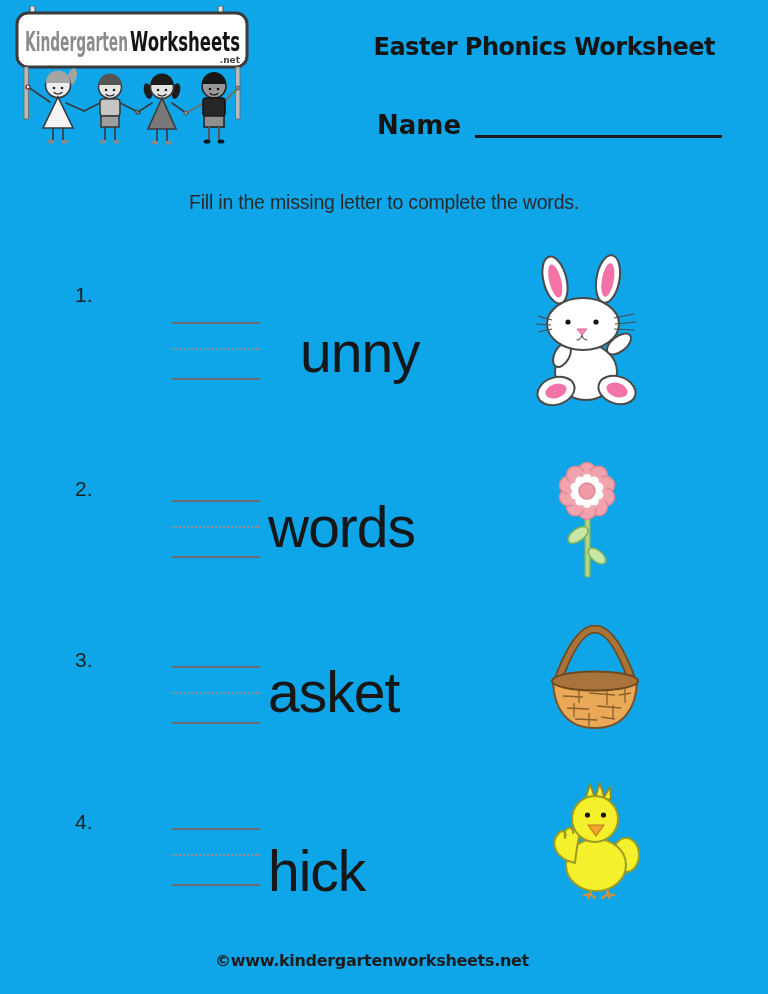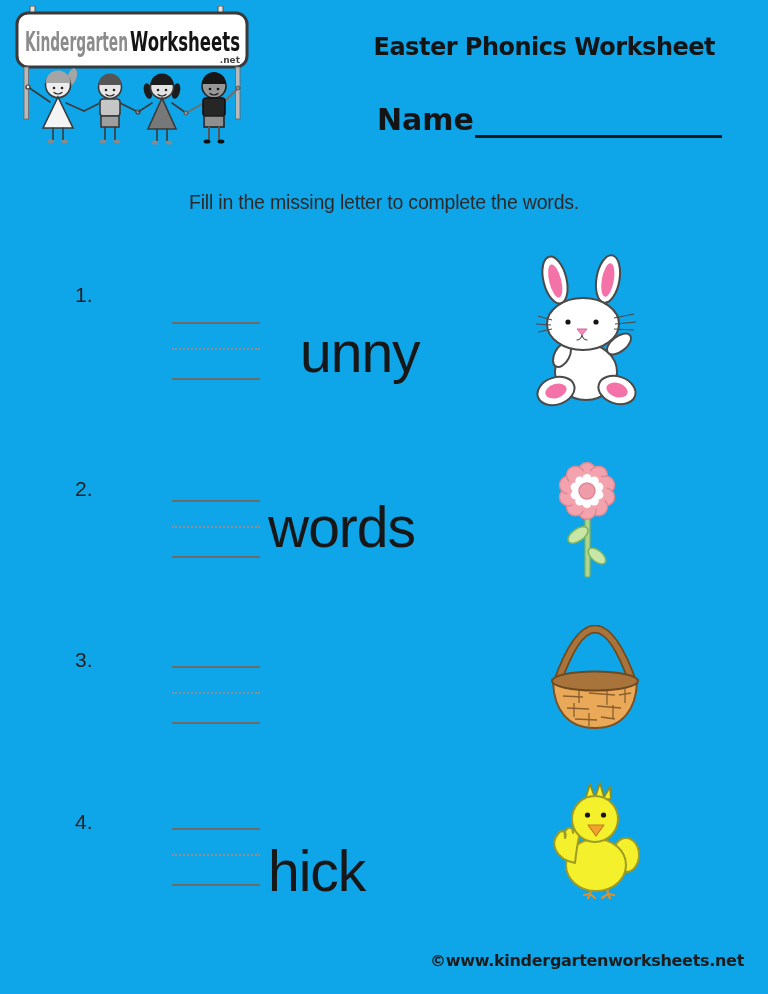--- a/index.html
+++ b/index.html
@@ -8,22 +8,22 @@
     font-family:"Liberation Sans", sans-serif; overflow:hidden;
   }
   
   .logo { position:absolute; left:12px; top:6px; width:240px; height:142px; }
   .title {
     position:absolute; left:311px; top:33px; width:404px; text-align:right;
     font-family:"DejaVu Sans", sans-serif; font-weight:700; font-size:24px;
     letter-spacing:-0.5px; color:#141414;
   }
   .name-label {
-    position:absolute; left:377px; top:102px;
-    font-family:"DejaVu Sans", sans-serif; font-weight:700; font-size:30px; color:#141414;
+    position:absolute; left:377px; top:110px;
+    font-family:"DejaVu Sans", sans-serif; font-weight:700; font-size:26px; color:#141414;
   }
   .name-line {
     position:absolute; left:475px; top:106px; width:247px; height:29px;
     border-bottom:3px solid #1a1a1a;
   }
   .instruction {
     position:absolute; left:0; top:191px; width:768px; text-align:center;
     font-size:19.5px; letter-spacing:-0.2px; color:#2a2a2a;
   }
   
@@ -37,21 +37,21 @@
     position:absolute; left:0; right:0; top:24px; height:0;
     border-top:2px dotted #8f8f8f;
   }
   .word {
     position:absolute; left:268px; font-size:57px; line-height:1;
     letter-spacing:-1px; color:#171717;
   }
   .art { position:absolute; }
   
   .footer {
-    position:absolute; left:0; top:951px; width:744px; text-align:right;
+    position:absolute; left:0; top:951px; width:744px; text-align:center;
     font-family:"DejaVu Sans", sans-serif; font-weight:700; font-size:16px;
     letter-spacing:-0.3px; color:#1c1c1c;
   }
 </style>
 </head>
 <body>
 
 <div class="page">
 
   <svg class="logo" viewBox="0 0 240 142">
@@ -205,20 +205,21 @@
       </g>
       <circle cx="31" cy="30" r="8" stroke="#DC8894" stroke-width="1.4" fill="#EF9BA8"></circle>
     </svg>
   </section>
 
   <section class="item" style="top:620px;height:125px;">
     <div class="item-number" style="top:28px;">3.</div>
     <div class="write-lines" style="top:46px;">
         <div class="mid"></div>
       </div>
+    <div class="word" style="top:44px;">asket</div>
     <svg class="art" style="left:549px;top:5px;" width="92" height="110" viewBox="0 0 92 110">
       <path d="M8,58 Q46,-50 84,58" fill="none" stroke="#6F4A1F" stroke-width="9" stroke-linecap="round"></path>
       <path d="M8,58 Q46,-50 84,58" fill="none" stroke-width="5.5" stroke-linecap="round" stroke="#A9743B"></path>
       <path d="M4,57 C5,84 18,103 46,103 C74,103 87,84 88,57 A43,9.5 0 0 1 4,57 Z" stroke="#7A5226" stroke-width="2" fill="#E9A958"></path>
       <g stroke="#7A5226" stroke-width="1.3" opacity="0.85">
         <path d="M14,71 L34,72 M40,68 L66,70 M70,70 L82,68 M18,83 L40,84 M48,81 L72,83 M26,94 L48,95 M52,92 L66,94"></path>
         <path d="M30,64 L30,78 M58,66 L58,80 M76,64 L76,78 M25,78 L25,92 M64,80 L64,94 M40,88 L40,101"></path>
       </g>
       <ellipse cx="46" cy="56" rx="43" ry="9.5" stroke="#6F4A1F" stroke-width="2" fill="#A9743B"></ellipse>
     </svg>

